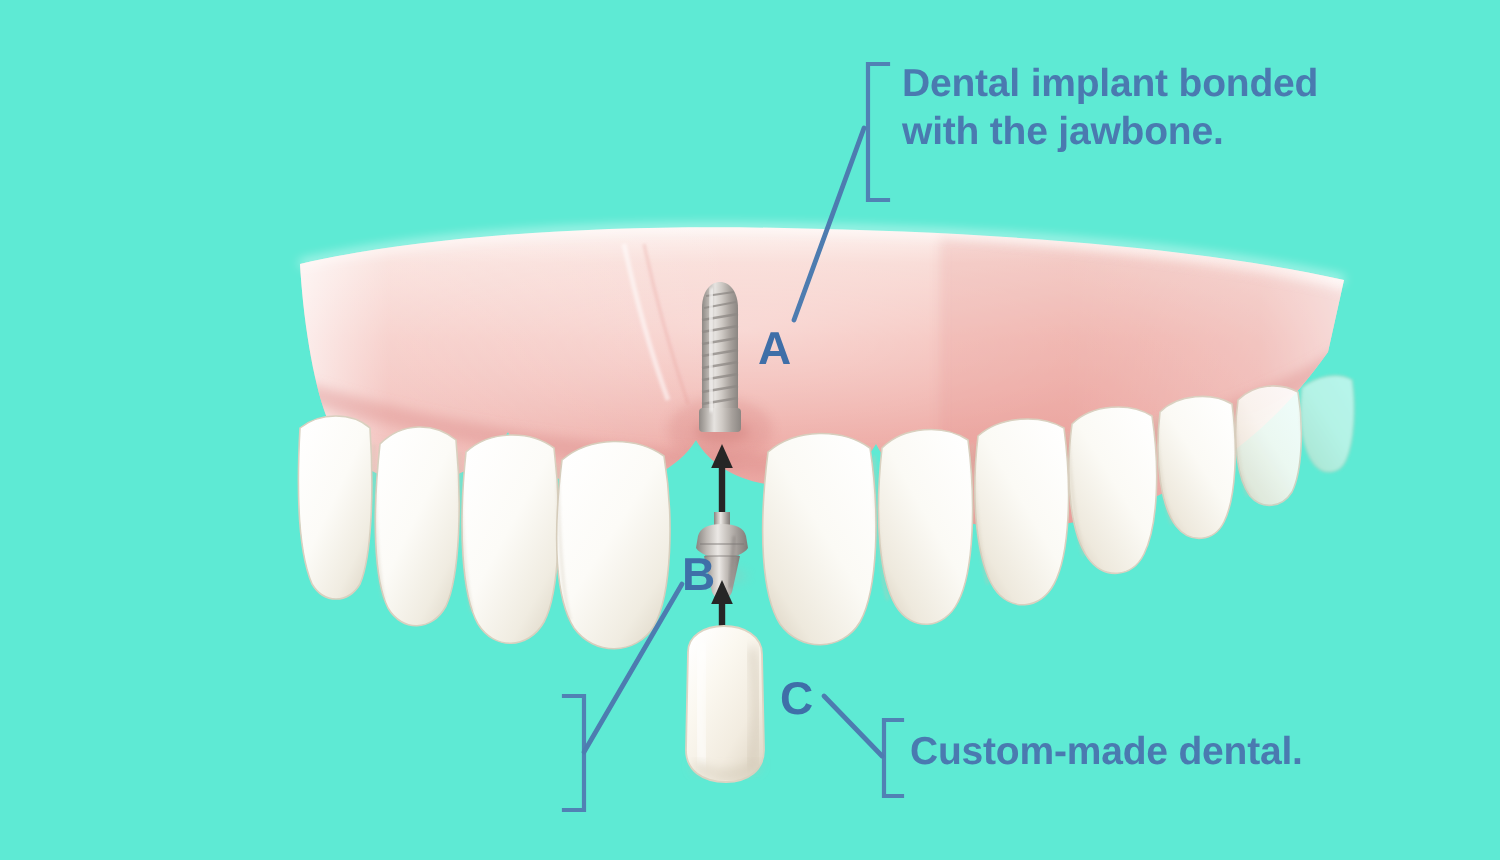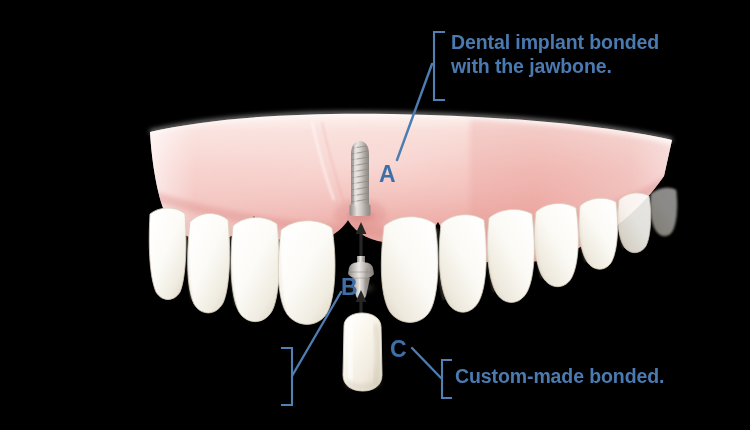--- a/index.html
+++ b/index.html
@@ -11,21 +11,21 @@
     height: 430px;
     background: #f4f4f4;
     font-family: "Liberation Sans", sans-serif;
     overflow: hidden;
     position: relative;
   }
   #stage {
     position: relative;
     width: 750px;
     height: 430px;
-    background: #000000;
+    background: #5eead4;
   }
   #diagram {
     position: absolute;
     left: 0;
     top: 0;
     width: 750px;
     height: 430px;
   }
   .callout-text {
     position: absolute;
@@ -326,21 +326,21 @@
       <path d="M451,360 L442,360 L442,398 L451,398" stroke="#5181b4" stroke-width="2.1" fill="none" stroke-linecap="square"></path>
 
       <path d="M441,378 L412,348" stroke="#4d7cb0" stroke-width="2.4" fill="none" stroke-linecap="round"></path>
     </g>
   </svg>
 
   <div class="callout-text" id="callout-a-text">Dental implant bonded
 with the jawbone.</div>
 
 
-  <div class="callout-text" id="callout-c-text">Custom-made bonded.</div>
+  <div class="callout-text" id="callout-c-text">Custom-made dental.</div>
 
   <div class="marker-letter" id="marker-a">A</div>
 
   <div class="marker-letter" id="marker-b">B</div>
 
   <div class="marker-letter" id="marker-c">C</div>
 
 </div>
 
 </body></html>

